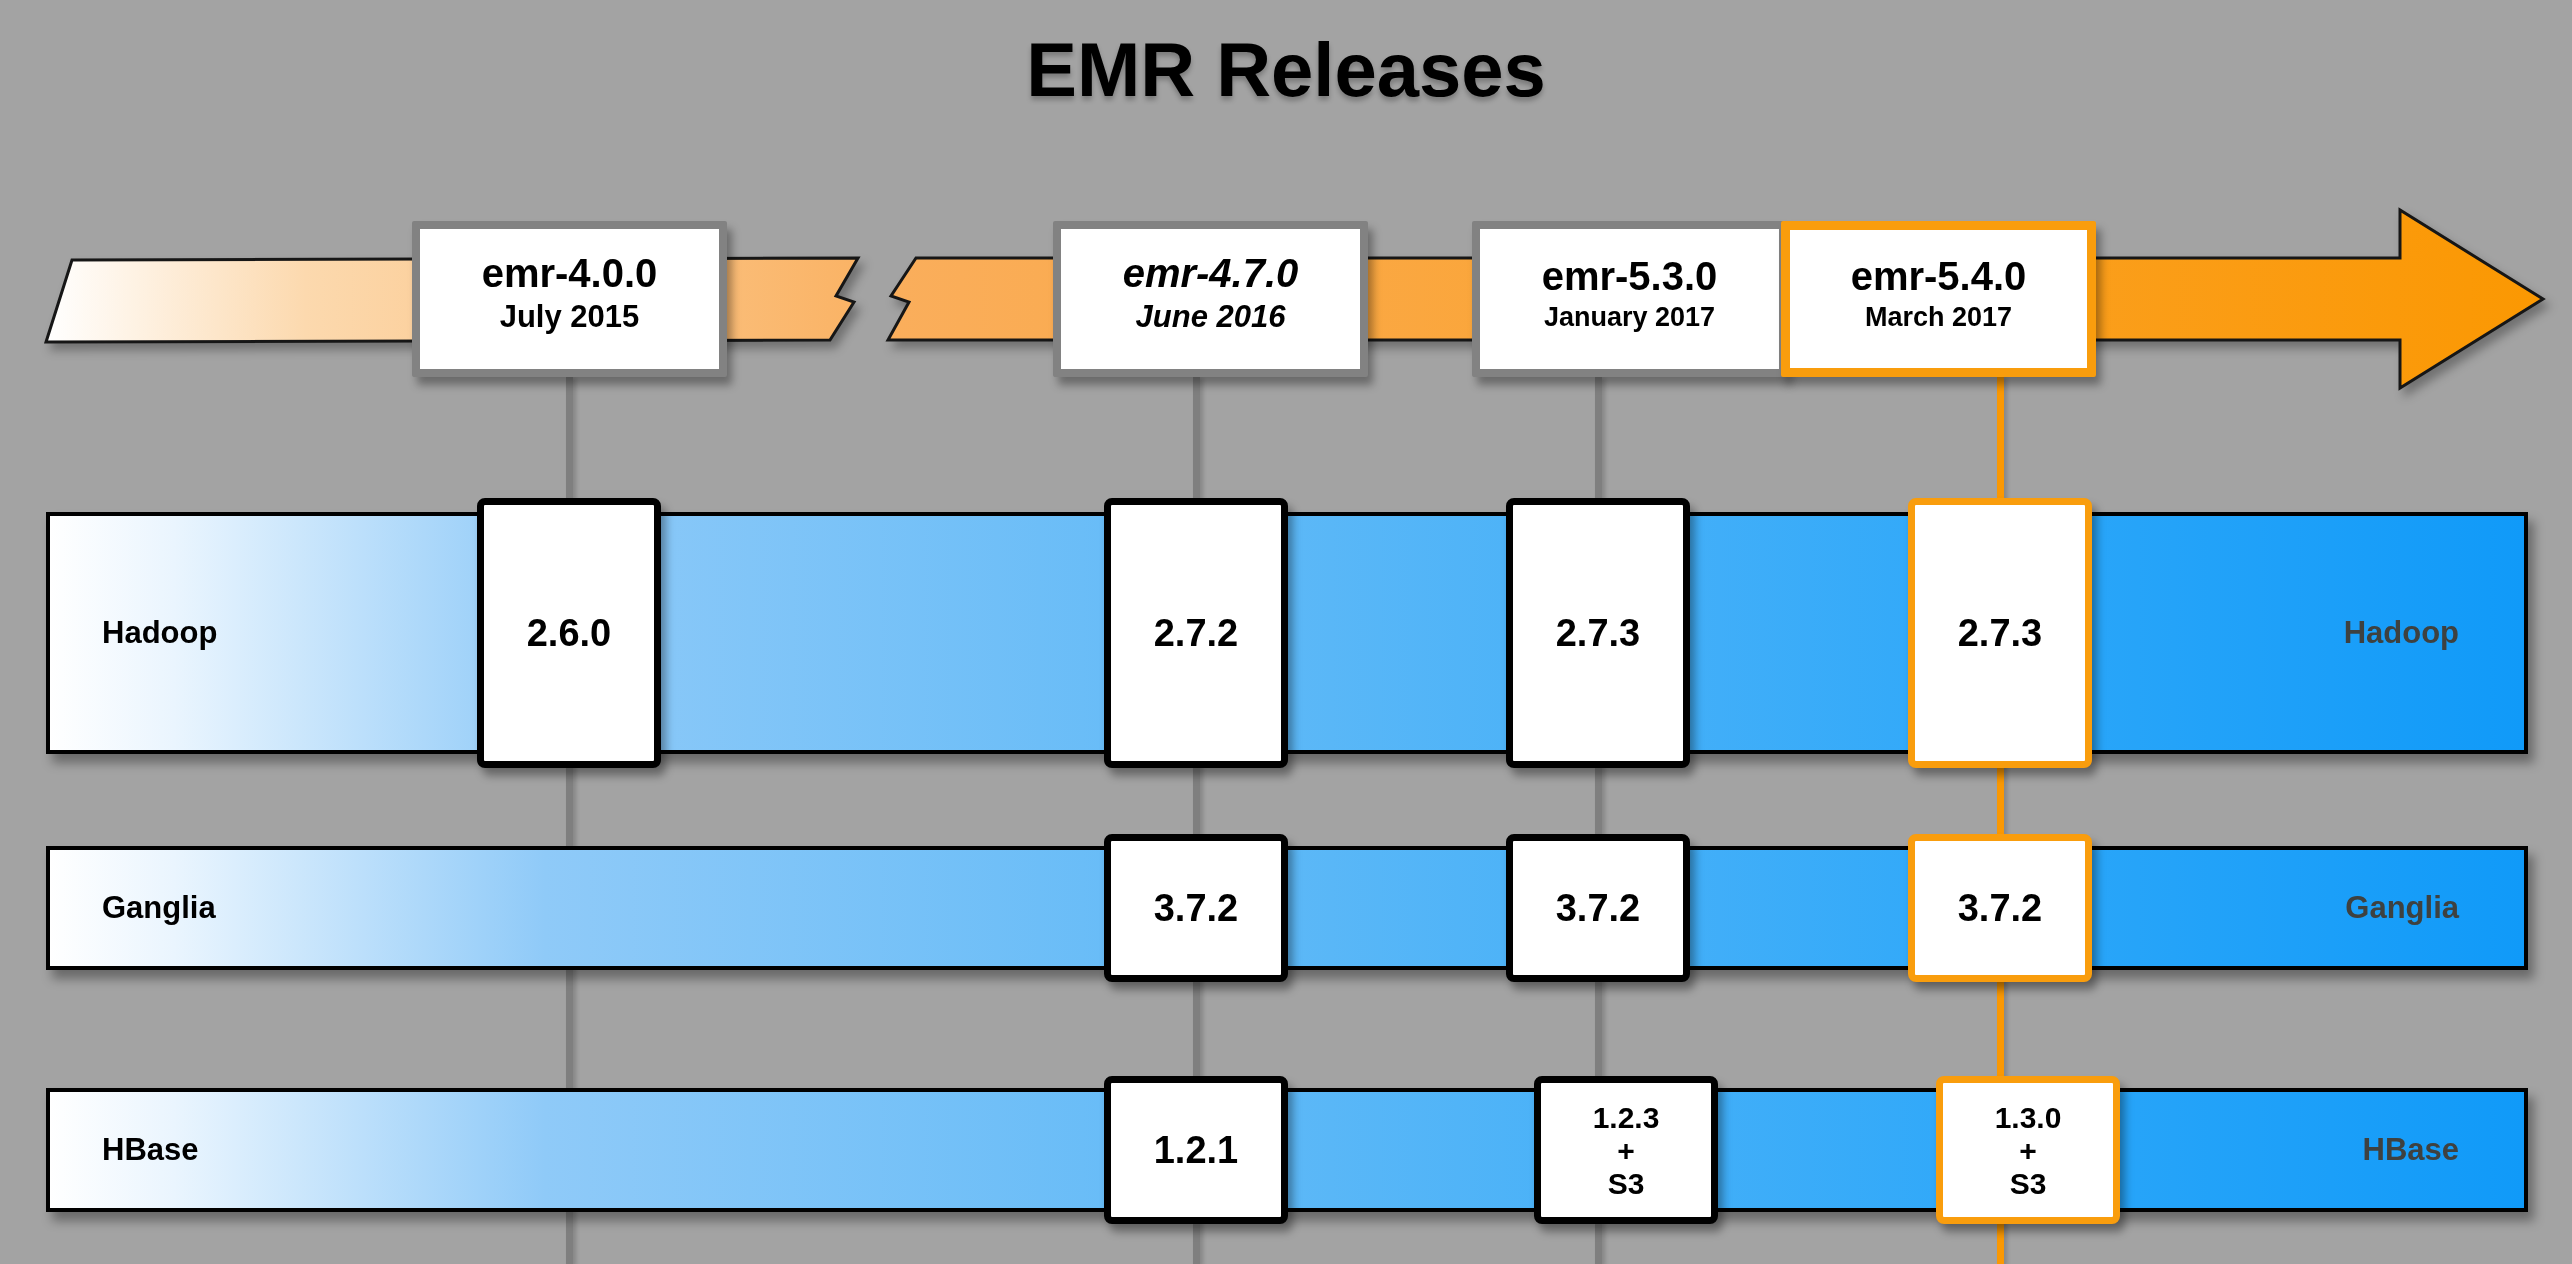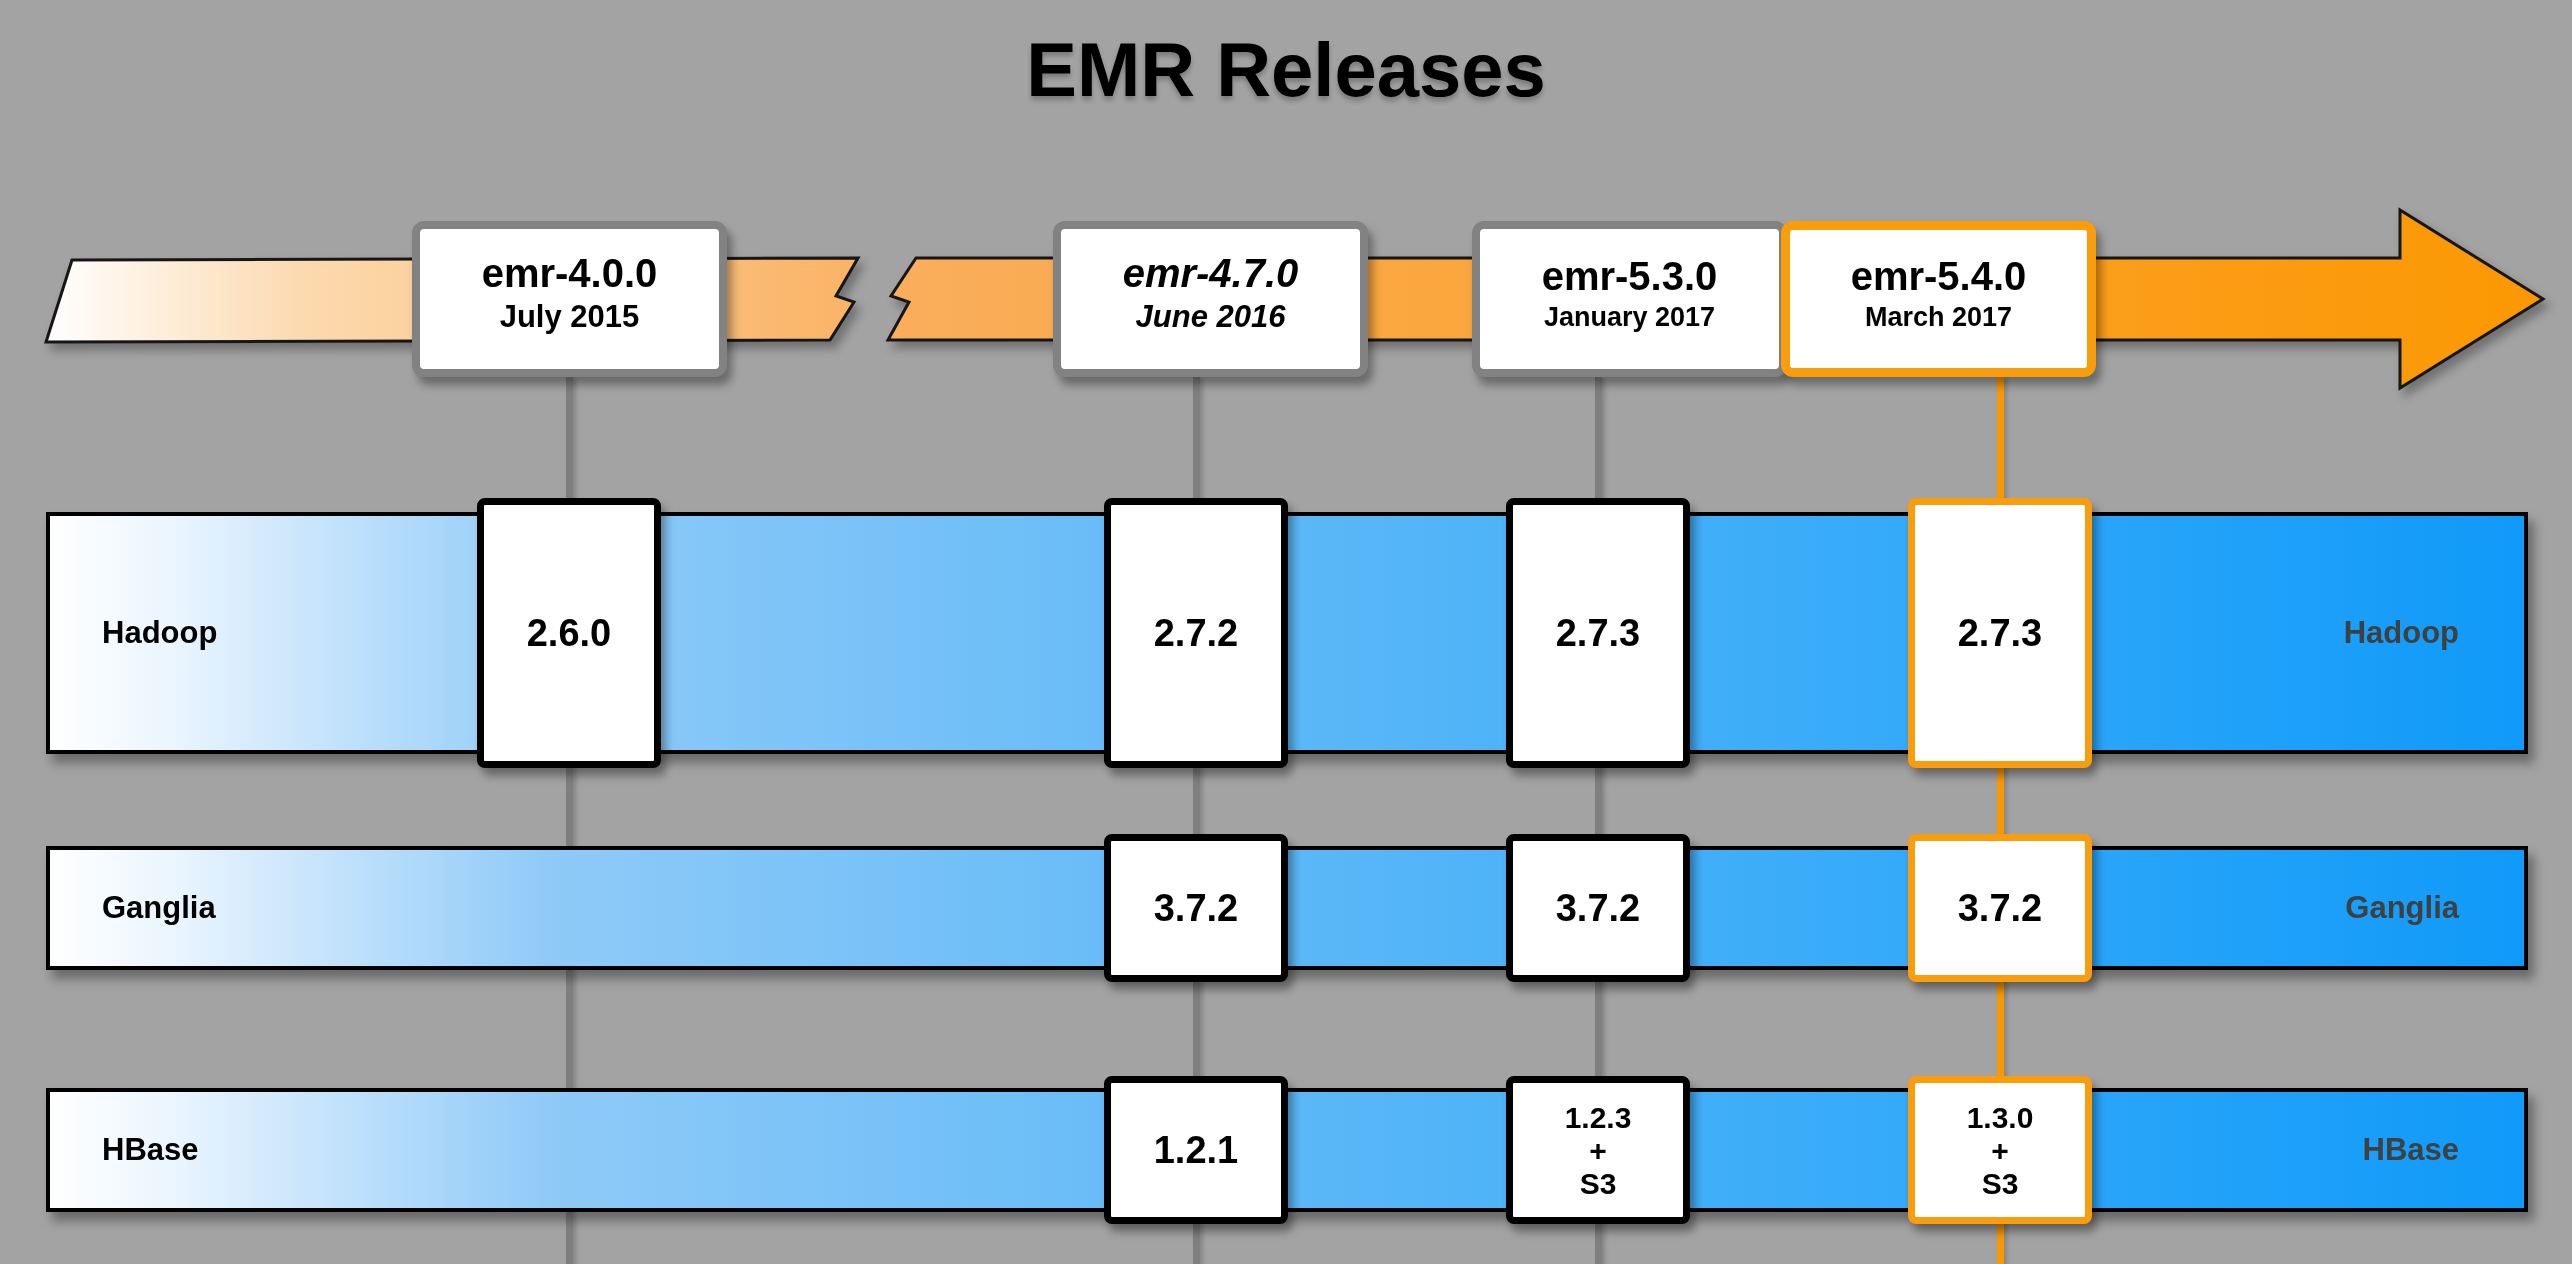--- a/index.html
+++ b/index.html
@@ -27,21 +27,21 @@
   .vline{
     position:absolute;top:375px;height:889px;width:7px;
     background:#7f7f7f;z-index:1;
     box-shadow:3px 3px 4px rgba(0,0,0,0.18);
   }
   .vline.orange{background:#FA9803;}
   
   .rel-box{
     position:absolute;top:221px;width:315px;height:156px;
     box-sizing:border-box;background:#fff;
-    border:8px solid #828282;border-radius:12px;
+    border:8px solid #828282;border-radius:2px;
     display:flex;flex-direction:column;align-items:center;justify-content:center;
     z-index:3;box-shadow:5px 8px 9px rgba(0,0,0,0.35);
     padding-bottom:14px;
   }
   .rel-box.highlight{border-color:#F99D0D;border-width:9px;}
   .rel-name{font-size:40px;font-weight:bold;color:#000;line-height:1.25;}
   .rel-date{font-size:31px;font-weight:bold;color:#000;line-height:1.2;}
   .rel-date.sm{font-size:27px;}
   
   .bar{
@@ -61,21 +61,21 @@
   
   .ver-box{
     position:absolute;width:184px;
     box-sizing:border-box;background:#fff;
     border:7px solid #000000;border-radius:8px;
     display:flex;flex-direction:column;align-items:center;justify-content:center;
     z-index:3;box-shadow:5px 8px 9px rgba(0,0,0,0.35);
     font-size:38px;font-weight:bold;color:#000;text-align:center;
   }
   .ver-box.highlight{border-color:#F99D0D;}
-  .ver-box.multi{font-size:30px;line-height:1.1;}
+  .ver-box.multi{font-size:30px;line-height:1.1;margin-left:28px;}
   .row-hadoop .ver-box, .ver-hadoop{top:498px;height:270px;}
   .ver-ganglia{top:834px;height:148px;}
   .ver-hbase{top:1076px;height:148px;}
 </style>
 </head>
 <body>
 
 <div class="page">
 
   <h1 class="title">EMR Releases</h1>

